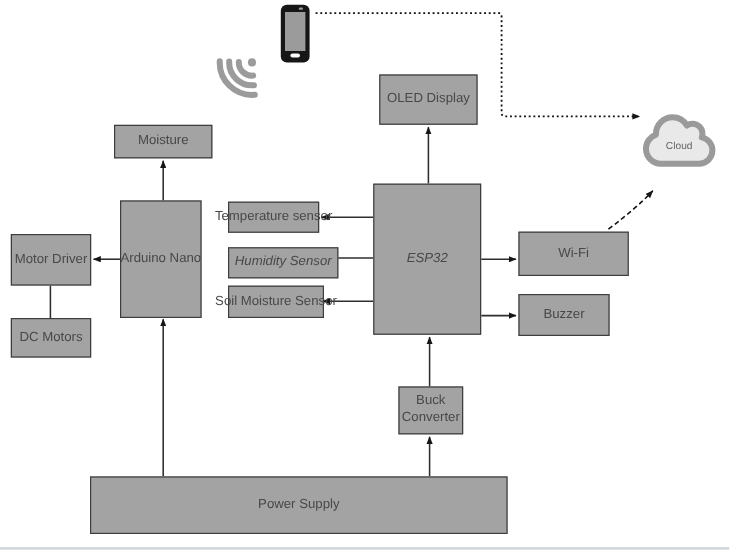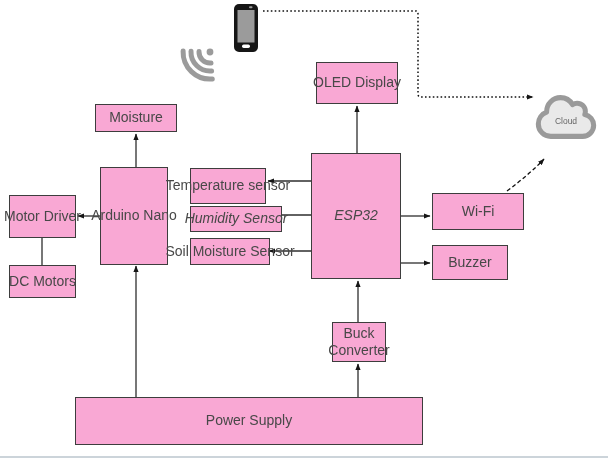--- a/index.html
+++ b/index.html
@@ -2,23 +2,23 @@
 <html><head>
 <meta charset="utf-8">
 <style>
   html,body{margin:0;padding:0;background:#fff;}
   .stage{
     position:relative;width:608px;height:461px;background:#ffffff;overflow:hidden;
     font-family:"Liberation Sans", sans-serif;
   }
   .wires{position:absolute;left:0;top:0;width:608px;height:461px;}
   .box{
-    position:absolute;box-sizing:border-box;border:1.5px solid #3d3d3d;background:#f9a8d4;
+    position:absolute;box-sizing:border-box;border:1.5px solid #3d3d3d;background:#a3a3a3;
     display:flex;align-items:center;justify-content:center;text-align:center;
-    font-size:14px;color:#484848;line-height:1.25;padding:12px;
+    font-size:11px;color:#484848;line-height:1.25;padding:12px;
   }
   .nw{white-space:nowrap;}
   .cloud-label{
     position:absolute;left:544px;top:116px;width:44px;text-align:center;
     font-size:8.5px;color:#666;pointer-events:none;
   }
   .bottom-divider{
     position:absolute;left:0;top:456px;width:608px;height:2px;background:#ccd4da;
   }
 </style>
@@ -69,21 +69,21 @@
 
     <svg x="534" y="89" width="64" height="56" viewBox="-50 -50 740 612">
       <path fill="#e9e9e9" stroke="#9a9a9a" stroke-width="58" stroke-linejoin="round" d="M0 336c0 79.5 64.5 144 144 144H512c70.7 0 128-57.3 128-128c0-61.9-44-113.6-102.4-125.4c4.1-10.7 6.4-22.4 6.4-34.6c0-53-43-96-96-96c-19.7 0-38.1 6-53.3 16.2C367 64.2 315.3 32 256 32C167.6 32 96 103.6 96 192c0 2.7 .1 5.4 .2 8.1C40.2 219.8 0 273.2 0 336z"></path>
     </svg>
   </svg>
 
   <div class="box nw" style="left:95px;  top:104px; width:82px; height:28px;">Moisture</div>
   <div class="box nw" style="left:9px;   top:195px; width:67px; height:43px;">Motor Driver</div>
   <div class="box nw" style="left:100px; top:167px; width:68px; height:98px;">Arduino Nano</div>
   <div class="box nw" style="left:9px;   top:265px; width:67px; height:33px;">DC Motors</div>
-  <div class="box nw" style="left:190px; top:168px; width:76px; height:36px;">Temperature sensor</div>
+  <div class="box nw" style="left:190px; top:168px; width:76px; height:26px;">Temperature sensor</div>
   <div class="box nw" style="left:190px; top:206px; width:92px; height:26px;font-style:italic;">Humidity Sensor</div>
   <div class="box nw" style="left:190px; top:238px; width:80px; height:27px;">Soil Moisture Sensor</div>
   <div class="box nw" style="left:311px; top:153px; width:90px; height:126px;font-style:italic;">ESP32</div>
   <div class="box nw" style="left:316px; top:62px;  width:82px; height:42px;">OLED Display</div>
   <div class="box nw" style="left:432px; top:193px; width:92px; height:37px;">Wi-Fi</div>
   <div class="box" style="left:332px; top:322px; width:54px; height:40px;">Buck Converter</div>
   <div class="box nw" style="left:432px; top:245px; width:76px; height:35px;">Buzzer</div>
   <div class="box nw" style="left:75px;  top:397px; width:348px; height:48px;">Power Supply</div>
 
   <div class="cloud-label">Cloud</div>

